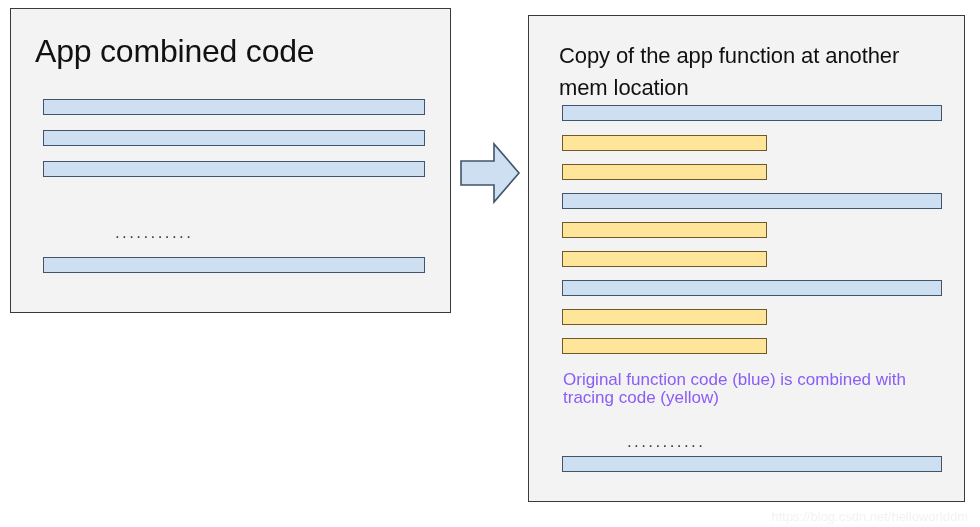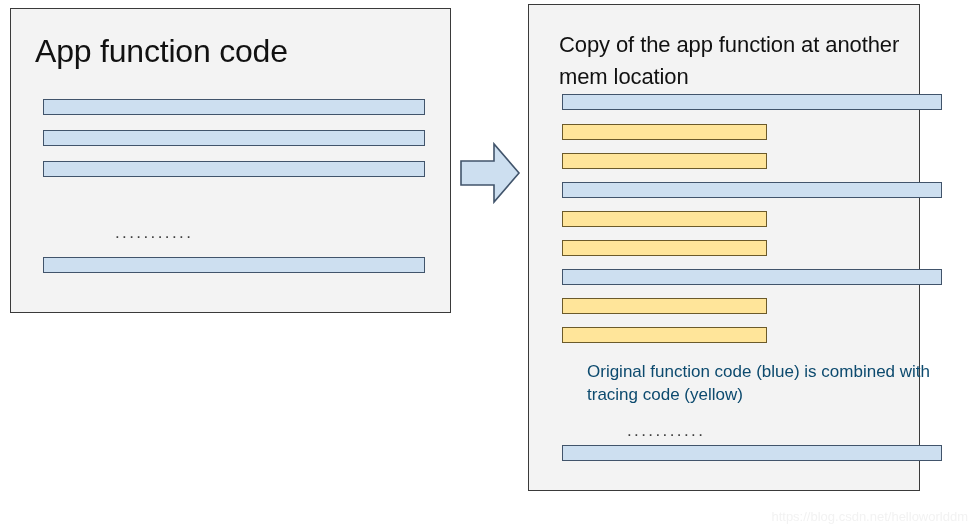--- a/index.html
+++ b/index.html
@@ -28,22 +28,22 @@
     box-sizing: border-box;
   }
   .panel-left {
     left: 10px;
     top: 8px;
     width: 441px;
     height: 305px;
   }
   .panel-right {
     left: 528px;
-    top: 4px;
-    width: 392px;
+    top: 15px;
+    width: 437px;
     height: 487px;
   }
 
   
   .title-left {
     position: absolute;
     left: 24px;
     top: 22px;
     font-size: 32px;
     line-height: 40px;
@@ -87,23 +87,22 @@
     color: #3f3f3f;
     white-space: nowrap;
   }
 
   
   .caption {
     position: absolute;
     left: 34px;
     width: 360px;
     font-size: 17px;
-    line-height: 23px;
-    color: #0c4a6e;
-    margin-left: 24px;
+    line-height: 18px;
+    color: #8b5cf6;
   }
 
   
   .arrow {
     position: absolute;
     left: 459px;
     top: 140px;
     width: 62px;
     height: 66px;
   }
@@ -128,21 +127,21 @@
     color: #f2f2f2;
     white-space: nowrap;
   }
 </style>
 </head>
 <body>
 
 <div class="canvas">
 
   <div class="panel panel-left">
-    <div class="title-left">App function code</div>
+    <div class="title-left">App combined code</div>
     <div class="bars">
         <div class="bar blue" style="left: 32px; top: 90px; width: 382px;"></div>
         <div class="bar blue" style="left: 32px; top: 121px; width: 382px;"></div>
         <div class="bar blue" style="left: 32px; top: 152px; width: 382px;"></div>
         <div class="bar blue" style="left: 32px; top: 248px; width: 382px;"></div>
       </div>
     <div class="dots" style="left:104px; top:215px;">...........</div>
   </div>
 
   <div class="arrow">

